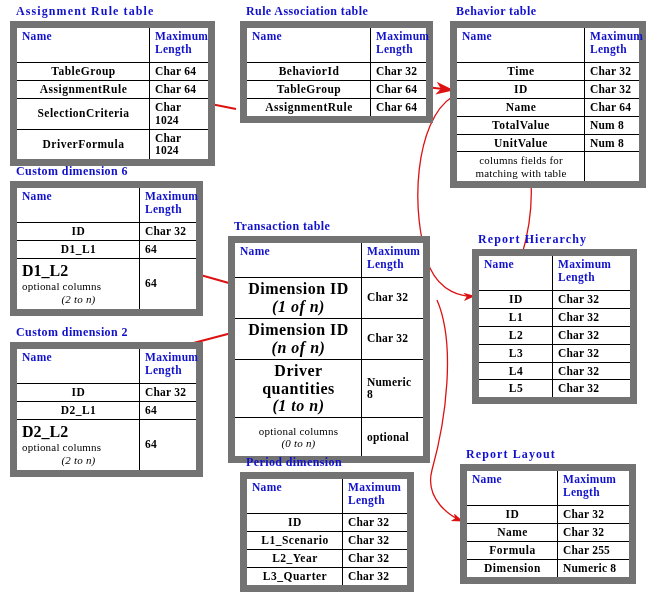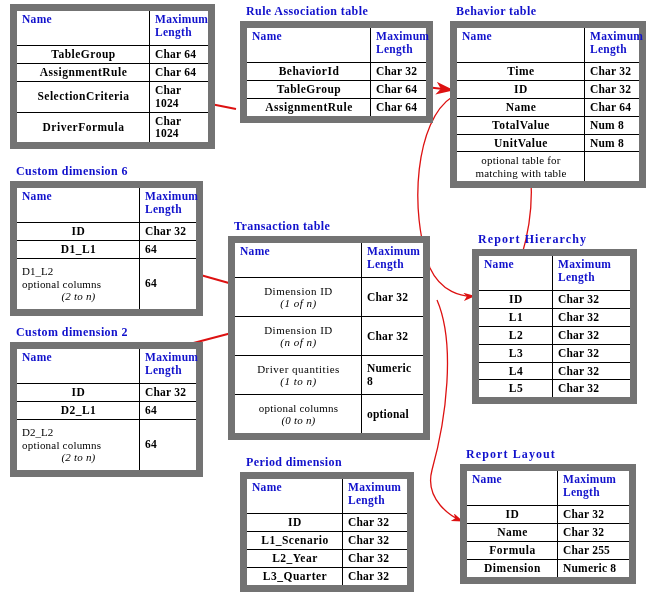--- a/index.html
+++ b/index.html
@@ -31,21 +31,21 @@
     line-height:1.12;
   }
   table.schema tr.hdr td{
     color:#1111cc;font-weight:bold;letter-spacing:.3px;
     vertical-align:top;height:30px;
   }
   td.val{font-weight:normal;letter-spacing:.2px;}
   td.name{letter-spacing:.5px;text-align:center;}
   td.ctr{text-align:center;font-weight:normal;letter-spacing:.2px;}
   td.ctrb{text-align:center;font-weight:bold;letter-spacing:.5px;}
-  .sub{font-weight:normal;font-size:11px;display:block;}
+  .sub{font-weight:bold;font-size:16px;display:block;}
   .subn{font-weight:normal;font-size:11px;display:block;letter-spacing:.2px;}
   .ital{font-style:italic;}
 </style>
 </head>
 <body>
 
 <div id="canvas">
 
   <svg class="links" viewBox="0 0 657 597">
     <defs>
@@ -63,20 +63,21 @@
     <path d="M501,110 C532,128 540,196 521,258 C512,288 497,305 491,311" stroke="#dd1111" stroke-width="1.3" fill="none" marker-start="url(#ah)"></path>
 
     <path d="M243,287 L20,224" stroke="#dd1111" stroke-width="2" fill="none" marker-end="url(#ah)"></path>
 
     <path d="M243,330 L22,388" stroke="#dd1111" stroke-width="2" fill="none" marker-end="url(#ah)"></path>
 
     <path d="M437,300 C456,344 446,420 432,470 C424,500 452,517 462,521" stroke="#dd1111" stroke-width="1.3" fill="none" marker-end="url(#ah)"></path>
   </svg>
 
   <div class="tablebox" style="left:10px;top:4px;">
+    <div class="tbl-title sp">Assignment  Rule  table</div>
     <table class="schema" style="width:205px;">
       <tbody>
           <tr class="hdr">
         <td style="width:123px;">Name</td>
         <td>
           <span>Maximum</span><br>
           <span>Length</span>
         </td>
       </tr>
       <tr>
@@ -152,21 +153,21 @@
       <tr>
         <td class="name">TotalValue</td>
         <td class="val">Num  8</td>
       </tr>
       <tr>
         <td class="name">UnitValue</td>
         <td class="val">Num  8</td>
       </tr>
       <tr>
         <td style="text-align:center;">
-          <span class="subn">optional  table  for</span>
+          <span class="subn">columns  fields  for</span>
           <span class="subn">matching  with  table</span>
         </td>
         <td class="val"></td>
       </tr>
     </tbody>
       </table>
   </div>
 
   <div class="tablebox" style="left:10px;top:164px;">
     <div class="tbl-title">Custom  dimension 6</div>

